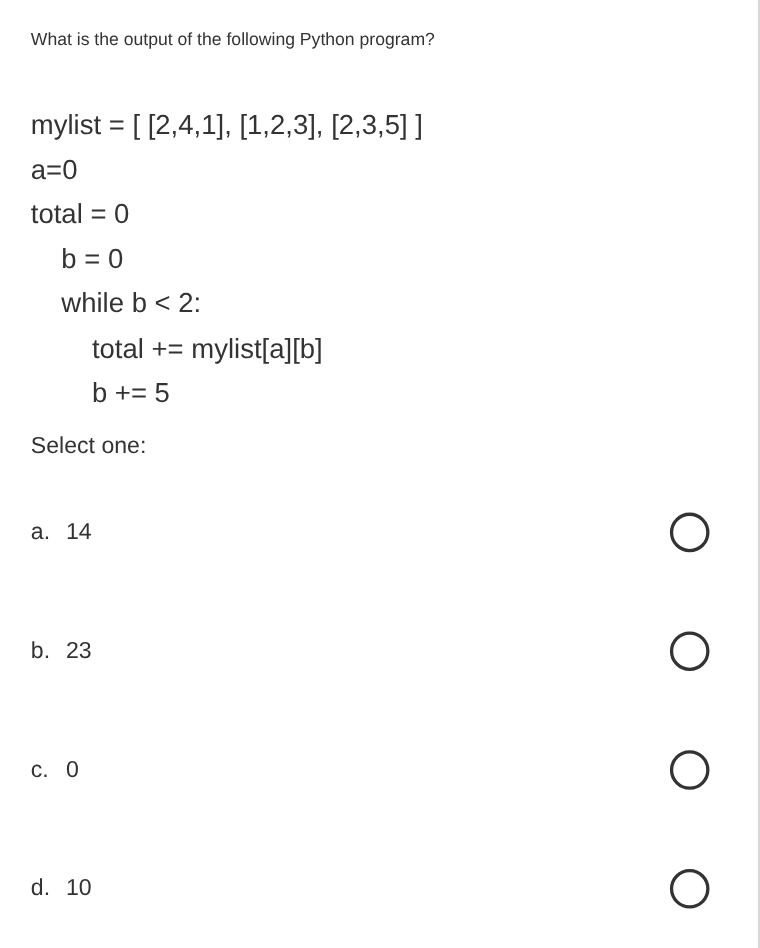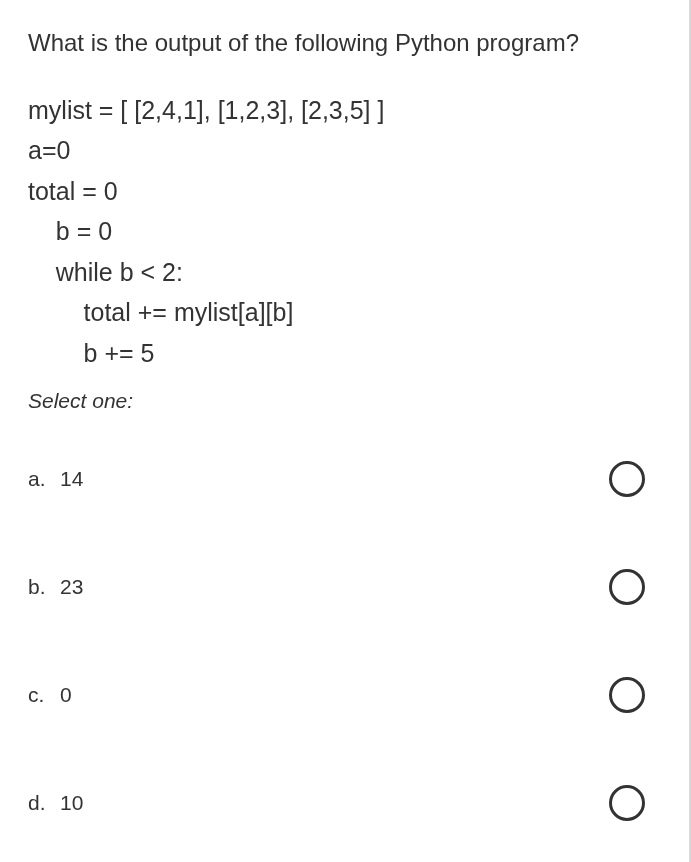--- a/index.html
+++ b/index.html
@@ -15,40 +15,39 @@
       width: 691px;
       height: 862px;
       position: relative;
     }
     .container {
       padding: 26px 28px 20px 28px;
       border-right: 2px solid #d8d8d8;
       height: 862px;
     }
     .question-text {
-      font-size: 24px;
+      font-size: 16px;
       color: #333;
-      margin-bottom: 30px;
+      margin-bottom: 46px;
       line-height: 1.4;
     }
     .code-block {
       font-size: 25px;
       color: #333;
       line-height: 1.62;
       margin-bottom: 16px;
     }
     .code-line {
       white-space: pre;
     }
     .select-one {
       font-size: 21px;
       color: #333;
       margin-top: 2px;
       margin-bottom: 48px;
-      font-style: italic;
     }
     .options {
       display: flex;
       flex-direction: column;
       gap: 72px;
     }
     .option-row {
       display: flex;
       align-items: center;
       justify-content: space-between;

